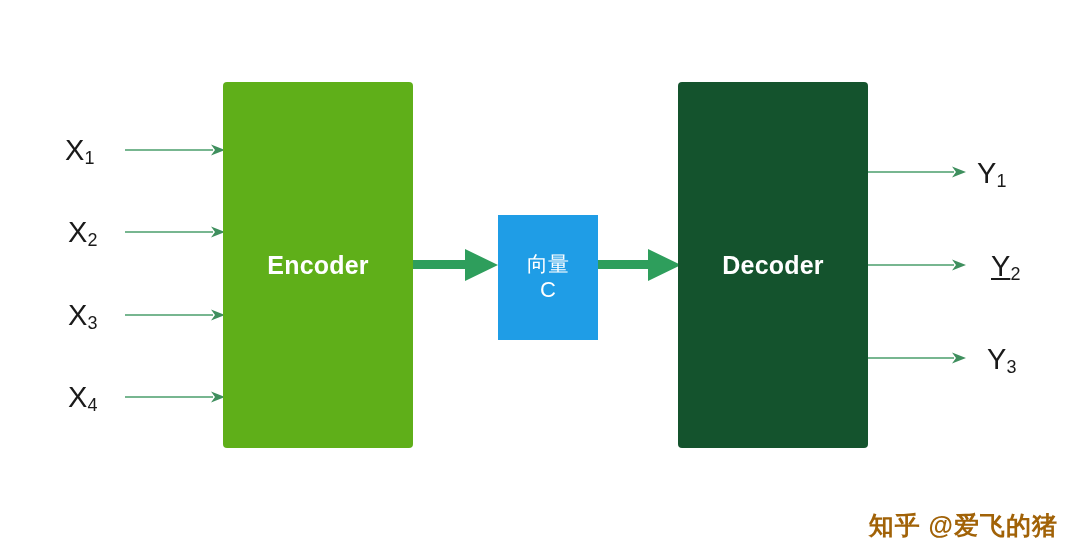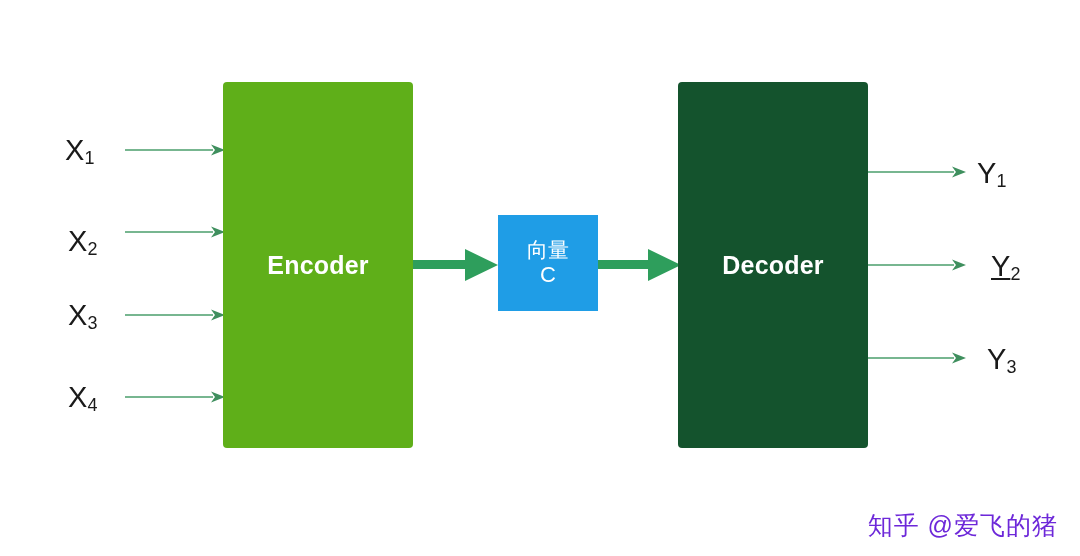--- a/index.html
+++ b/index.html
@@ -45,21 +45,21 @@
     width: 190px;
     height: 366px;
   }
 
   
   #vector-block {
     position: absolute;
     left: 498px;
     top: 215px;
     width: 100px;
-    height: 96px;
+    height: 125px;
     display: flex;
     flex-direction: column;
     align-items: center;
     justify-content: center;
     box-sizing: border-box;
   }
   .vector-line {
     color: #ffffff;
     font-size: 21px;
     font-weight: 400;
@@ -106,23 +106,23 @@
     position: relative;
     top: 0.24em;
     left: 0.01em;
   }
 
   
   #watermark {
     position: absolute;
     right: 22px;
     bottom: 14px;
-    color: #6d28d9;
+    color: #a16207;
     font-size: 25px;
-    font-weight: 400;
+    font-weight: 700;
     letter-spacing: 1px;
     white-space: nowrap;
     user-select: none;
     text-align: center;
   }
 </style>
 </head>
 <body>
 
 <div id="canvas">
@@ -148,21 +148,21 @@
   <div class="thin-arrow" style="left:125px; top:390px; width:100px;">
     <svg width="100" height="14" viewBox="0 0 100 14">
       <line x1="0" y1="7" x2="88" y2="7" stroke="#4a9e6b" stroke-width="1.7"></line>
       <path d="M 86 1.6 L 100 7 L 86 12.4 L 90 7 Z" fill="#3f8f5e"></path>
     </svg>
   </div>
 
   <div class="var-label" style="left:65px; top:136px;">
     <span>X</span><sub>1</sub>
   </div>
-  <div class="var-label" style="left:68px; top:218px;margin-top:9px;">
+  <div class="var-label" style="left:68px; top:218px;">
     <span>X</span><sub>2</sub>
   </div>
   <div class="var-label" style="left:68px; top:301px;text-align:right;">
     <span>X</span><sub>3</sub>
   </div>
   <div class="var-label" style="left:68px; top:383px;">
     <span>X</span><sub>4</sub>
   </div>
 
   <div class="block" id="encoder-block" style="background:#5faf19;">

